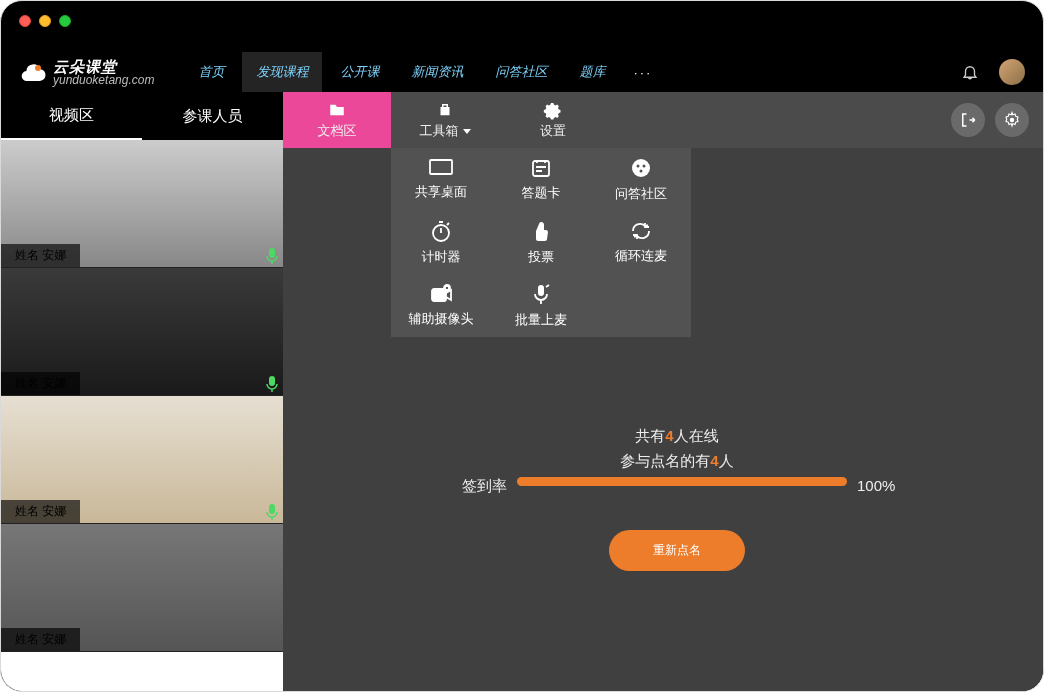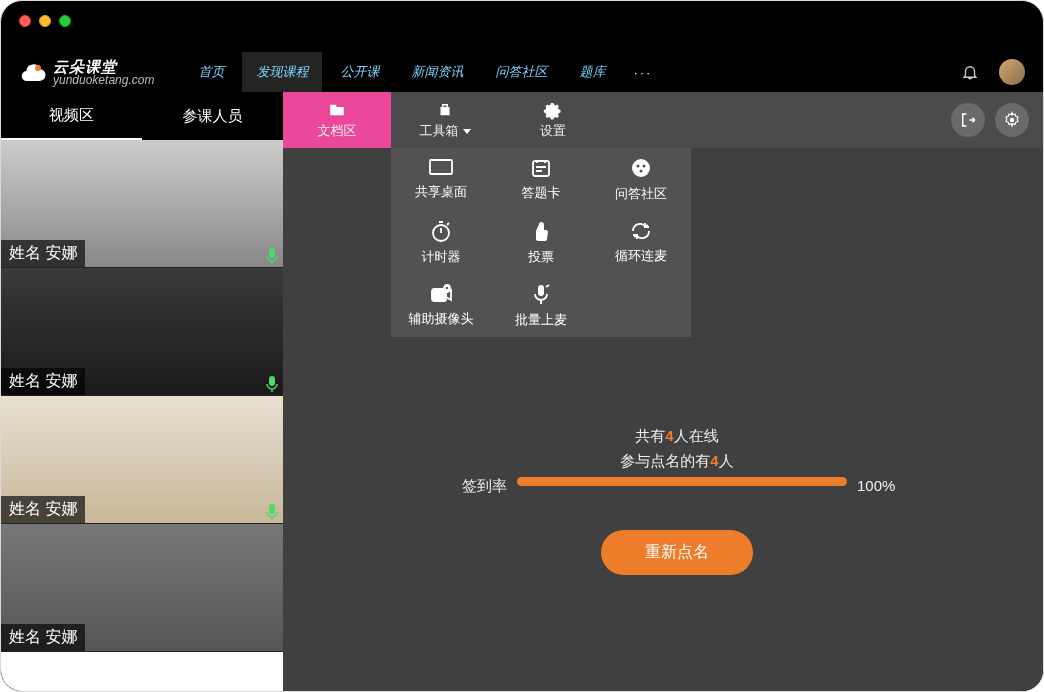--- a/index.html
+++ b/index.html
@@ -62,21 +62,21 @@
   .side-body { flex:1; overflow:hidden; background:#4b4b4b; }
   .vtile { position:relative; background:#888; height:128px; border-bottom:1px solid #222;}
   .vtile .vimg { width:100%; height:100%; }
   .v1 .vimg{background:linear-gradient(180deg,#ccc 0%,#888 100%);}
   .v2 .vimg{background:linear-gradient(180deg,#3a3a3a 0%,#1a1a1a 100%);}
   .v3 .vimg{background:linear-gradient(180deg,#e6dfd2 0%,#c9b899 100%);}
   .v4 .vimg{background:linear-gradient(180deg,#777 0%,#555 100%);}
   .v5 .vimg{background:#fff;}
   .name-strip{
     position:absolute; left:0; bottom:0; background:rgba(0,0,0,.65);
-    color:#ffffff; font-size:16px; padding:3px 8px;
+    color:#000000; font-size:12px; padding:3px 14px;
   }
   .mic-ind {
     position:absolute; right:4px; bottom:4px; width:14px; height:16px;
   }
   .mic-ind svg{display:block;}
 
   
   .content { flex:1; background:#404040; display:flex; flex-direction:column; position:relative; }
 
   .content-top { height:56px; background:#4b4b4b; display:flex; align-items:center; }
@@ -117,21 +117,21 @@
   }
   .orange{ color:#ed7d2b; font-weight:600; }
   .progress-row{ display:flex; align-items:flex-start; gap:10px; width:460px; }
   .progress-label{ width:60px; text-align:right; }
   .progress-bar{
     flex:1; height:9px; border-radius:5px; background:#ed7d2b;
   }
   .progress-pct{ width:50px; }
   .primary-btn{
     margin-top:28px;
-    background:#ed7d2b; color:#fff; font-size:16px;
+    background:#ed7d2b; color:#fff; font-size:12px;
     border:none; border-radius:24px; padding:12px 44px;
     cursor:pointer;
   }
 </style>
 </head>
 <body>
 
 <div class="frame">
 
   <div class="traffic">

